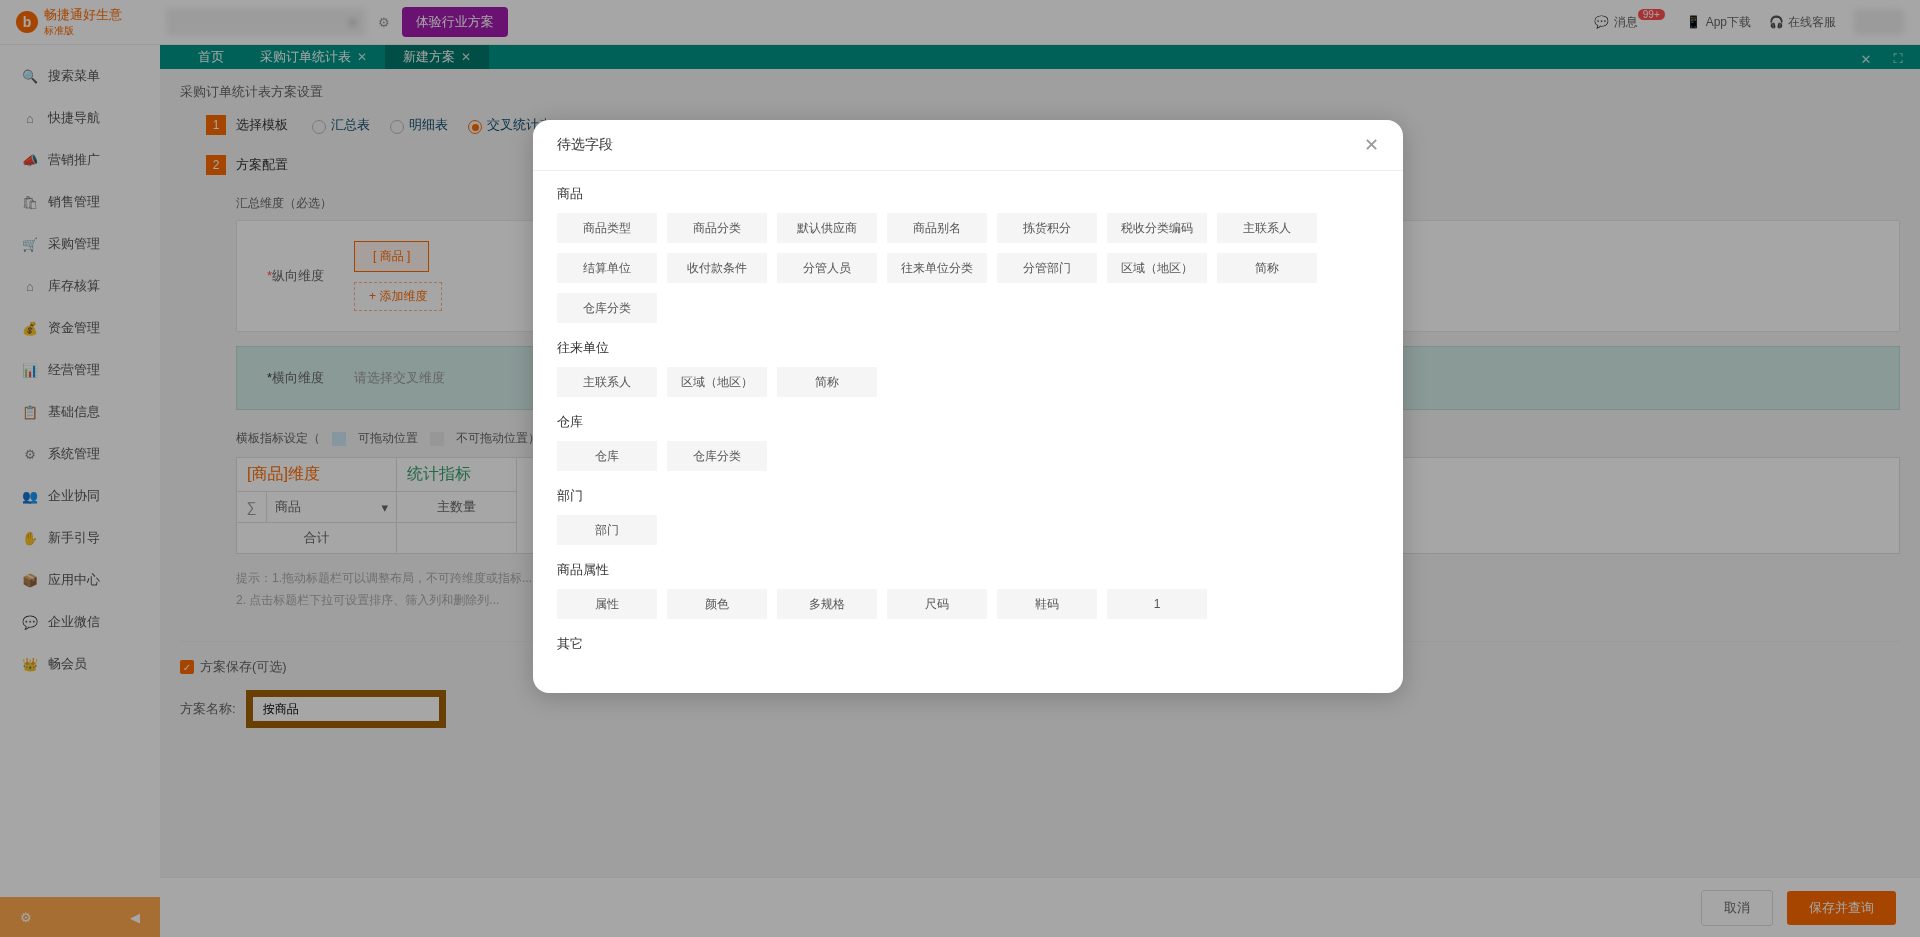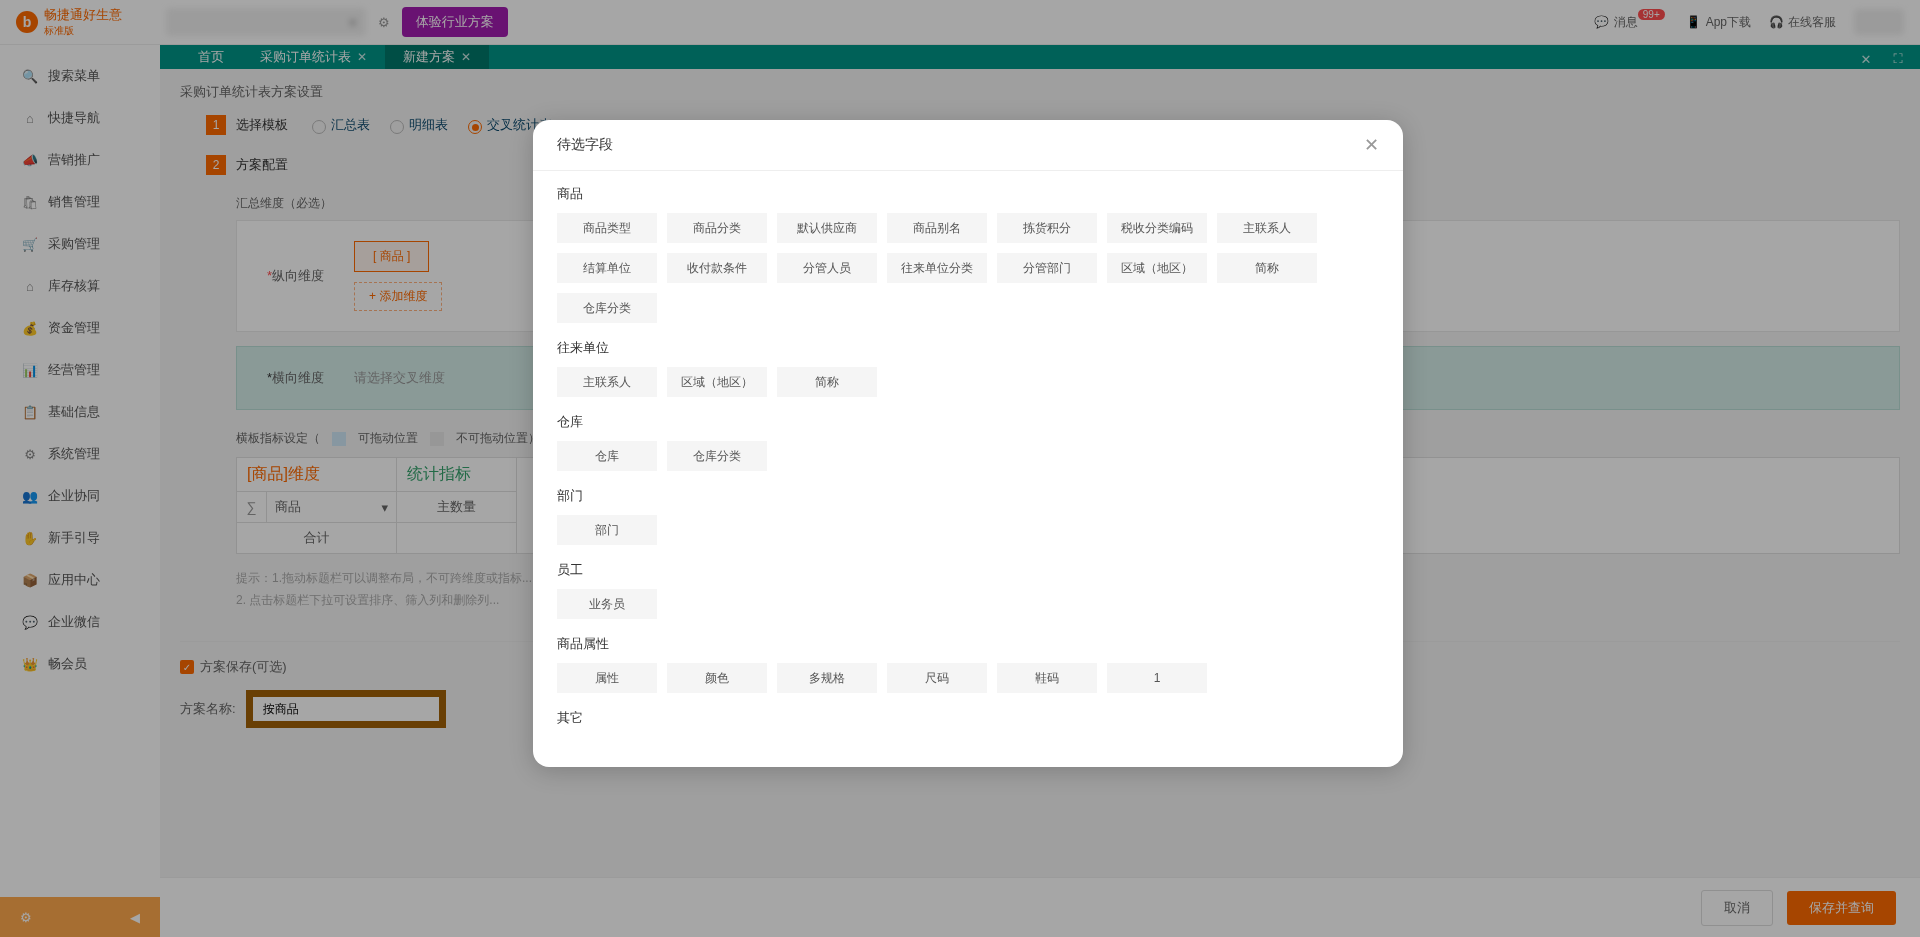--- a/index.html
+++ b/index.html
@@ -374,26 +374,20 @@
           <div class="field-btn">仓库分类</div>
         </div>
       </div>
       <div class="group">
         <div class="group-title">部门</div>
         <div class="field-row">
           <div class="field-btn">部门</div>
         </div>
       </div>
       <div class="group">
-        <div class="group-title">员工</div>
-        <div class="field-row">
-          <div class="field-btn">业务员</div>
-        </div>
-      </div>
-      <div class="group">
         <div class="group-title">商品属性</div>
         <div class="field-row">
           <div class="field-btn">属性</div>
           <div class="field-btn">颜色</div>
           <div class="field-btn">多规格</div>
           <div class="field-btn">尺码</div>
           <div class="field-btn">鞋码</div>
           <div class="field-btn">1</div>
         </div>
       </div>

